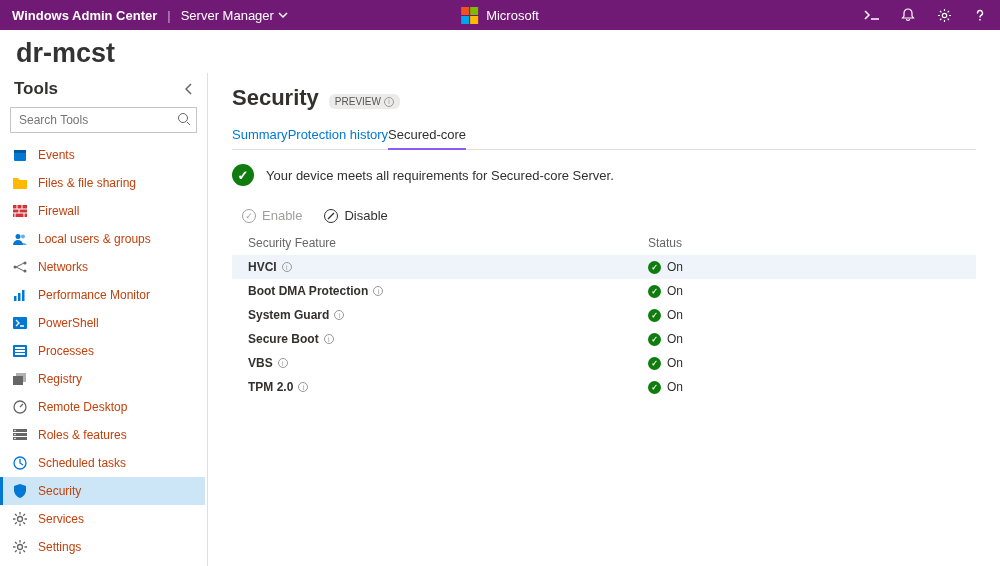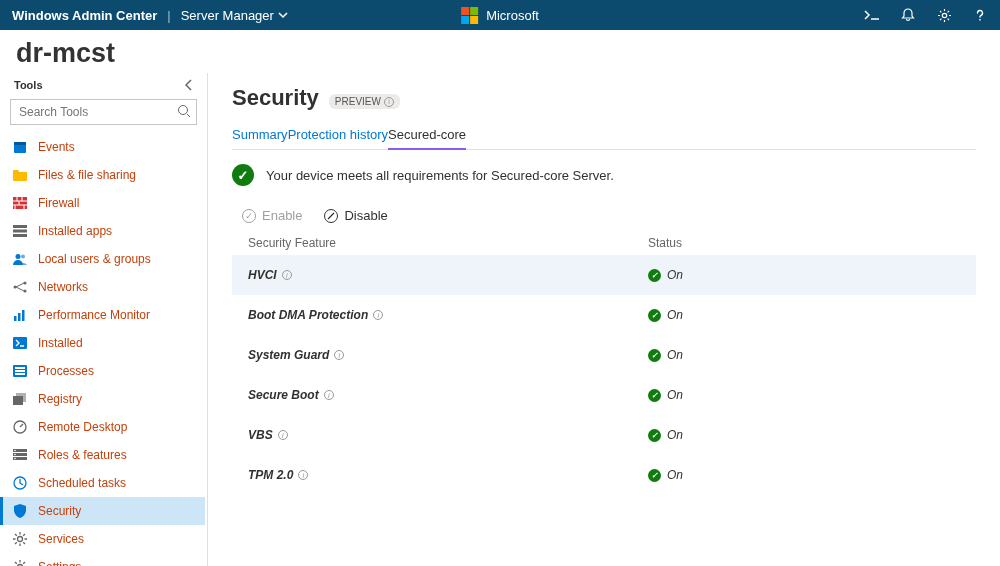--- a/index.html
+++ b/index.html
@@ -1,37 +1,37 @@
 <!DOCTYPE html>
 <html><head>
 <meta charset="utf-8">
 <style>
 * { box-sizing: border-box; margin: 0; padding: 0; }
 body { font-family: "Segoe UI", sans-serif; font-size: 13px; color: #323130; width: 1000px; height: 566px; overflow: hidden; background: #fff; }
 
 
-.topbar { height: 30px; background: #0c4a6e; color: #fff; display: flex; align-items: center; padding: 0 12px; font-size: 13px; }
+.topbar { height: 30px; background: #701a75; color: #fff; display: flex; align-items: center; padding: 0 12px; font-size: 13px; }
 .topbar .title-app { font-weight: 600; }
 .topbar .divider { margin: 0 10px; opacity: .6; }
 .topbar .dropdown { display: flex; align-items: center; gap: 4px; cursor: pointer; }
 .topbar .center { position: absolute; left: 50%; transform: translateX(-50%); display: flex; align-items: center; gap: 8px; }
 .ms-logo { display: grid; grid-template-columns: 8px 8px; grid-template-rows: 8px 8px; gap: 1px; }
 .ms-logo span:nth-child(1){background:#f25022;} .ms-logo span:nth-child(2){background:#7fba00;}
 .ms-logo span:nth-child(3){background:#00a4ef;} .ms-logo span:nth-child(4){background:#ffb900;}
 .topbar .right { margin-left: auto; display: flex; align-items: center; gap: 20px; }
 .topbar .ticon { width: 16px; height: 16px; display: flex; align-items: center; justify-content: center; cursor: pointer; }
 
 
 .server-row { padding: 8px 16px 4px; font-size: 27px; font-weight: 700; color: #333; }
 
 
 .layout { display: flex; height: calc(566px - 30px - 36px); }
 .sidebar { width: 208px; border-right: 1px solid #e1dfdd; display: flex; flex-direction: column; padding: 6px 0 0; }
 .tools-header { display: flex; align-items: center; justify-content: space-between; padding: 0 14px 8px; }
-.tools-header h3 { font-size: 11px; font-weight: 600; }
+.tools-header h3 { font-size: 17px; font-weight: 600; }
 .collapse-chev { color: #666; cursor: pointer; font-size: 12px; }
 
 .search-wrap { margin: 0 10px 8px; position: relative; }
 .search-wrap input { width: 100%; height: 26px; border: 1px solid #c8c6c4; padding: 0 26px 0 8px; font-size: 12px; color: #666; outline: none; }
 .search-wrap .sicon { position: absolute; right: 6px; top: 5px; color: #666; }
 
 .tools-list { flex: 1; overflow-y: auto; padding-right: 2px; }
 .tool-item { display: flex; align-items: center; gap: 10px; height: 28px; padding: 0 12px; cursor: pointer; font-size: 12px; color: #c2410c; }
 .tool-item.active { background: #cde6f7; border-left: 3px solid #0078d4; padding-left: 9px; }
 .tool-item .ticon2 { width: 16px; height: 16px; display:flex; align-items:center; justify-content:center; font-size: 12px; }
@@ -54,21 +54,21 @@
 .big-check { width: 22px; height: 22px; border-radius: 50%; background: #107c10; display:flex; align-items:center; justify-content:center; color:#fff; font-size:13px; font-weight:bold; }
 
 .actions { display: flex; gap: 22px; padding: 4px 10px 8px; }
 .action { display: flex; align-items: center; gap: 6px; font-size: 13px; cursor: pointer; }
 .action.disabled { color: #a19f9d; cursor: default; }
 .action .aicon { width: 14px; height: 14px; border: 1.5px solid currentColor; border-radius: 50%; display:flex; align-items:center; justify-content:center; font-size:9px; }
 
 .table { }
 .thead, .trow { display: grid; grid-template-columns: 400px 1fr; align-items: center; padding: 5px 16px; }
 .thead { color: #666; font-size: 12px; }
-.trow { font-size: 12px; height: 40px; font-style: italic; }
+.trow { font-size: 12px; height: 24px; }
 .trow.selected { background: #eef4fa; }
 .feat-name { font-weight: 700; display:flex; align-items:center; gap:5px; }
 .info-dot { width:10px; height:10px; border:1px solid #999; border-radius:50%; font-size:7px; display:inline-flex; align-items:center; justify-content:center; color:#999; font-weight:400;}
 .status-cell { display:flex; align-items:center; gap:6px; }
 .small-check { width:13px; height:13px; border-radius:50%; background:#107c10; color:#fff; font-size:8px; display:flex; align-items:center; justify-content:center; font-weight:bold;}
 
 svg { display:block; }
 </style>
 </head>
 <body>
@@ -163,30 +163,20 @@
             <svg width="14" height="12" viewBox="0 0 14 12">
               <rect width="14" height="12" fill="#d13438"></rect>
               <path d="M0 4h14M0 8h14M4 0v4M9 0v4M6 4v4M2 8v4M11 8v4" stroke="#fff" stroke-width="1"></path>
             </svg>
           </span>
           <span>Firewall</span>
         </div>
         <div class="tool-item">
           <span class="ticon2">
             <svg width="14" height="12" viewBox="0 0 14 12">
-              <rect x="0" y="0" width="14" height="3" fill="#666"></rect>
-              <rect x="0" y="4.5" width="14" height="3" fill="#666"></rect>
-              <rect x="0" y="9" width="14" height="3" fill="#666"></rect>
-            </svg>
-          </span>
-          <span>Installed apps</span>
-        </div>
-        <div class="tool-item">
-          <span class="ticon2">
-            <svg width="14" height="12" viewBox="0 0 14 12">
               <circle cx="5" cy="3.5" r="2.5" fill="#0078d4"></circle>
               <path d="M0 12a5 5 0 0 1 10 0z" fill="#0078d4"></path>
               <circle cx="10" cy="3.5" r="2" fill="#0078d4" opacity=".6"></circle>
               <path d="M7 12a4 4 0 0 1 7 0z" fill="#0078d4" opacity=".6"></path>
             </svg>
           </span>
           <span>Local users &amp; groups</span>
         </div>
         <div class="tool-item">
           <span class="ticon2">
@@ -209,21 +199,21 @@
           </span>
           <span>Performance Monitor</span>
         </div>
         <div class="tool-item">
           <span class="ticon2">
             <svg width="14" height="12" viewBox="0 0 14 12">
               <rect width="14" height="12" rx="1" fill="#0078d4"></rect>
               <path d="M3 3l3 3-3 3M7 9h4" stroke="#fff" stroke-width="1.3" fill="none"></path>
             </svg>
           </span>
-          <span>Installed</span>
+          <span>PowerShell</span>
         </div>
         <div class="tool-item">
           <span class="ticon2">
             <svg width="14" height="12" viewBox="0 0 14 12">
               <rect width="14" height="12" rx="1" fill="#0078d4"></rect>
               <rect x="2" y="2" width="10" height="2" fill="#fff"></rect>
               <rect x="2" y="5" width="10" height="2" fill="#fff"></rect>
               <rect x="2" y="8" width="10" height="2" fill="#fff"></rect>
             </svg>
           </span>

